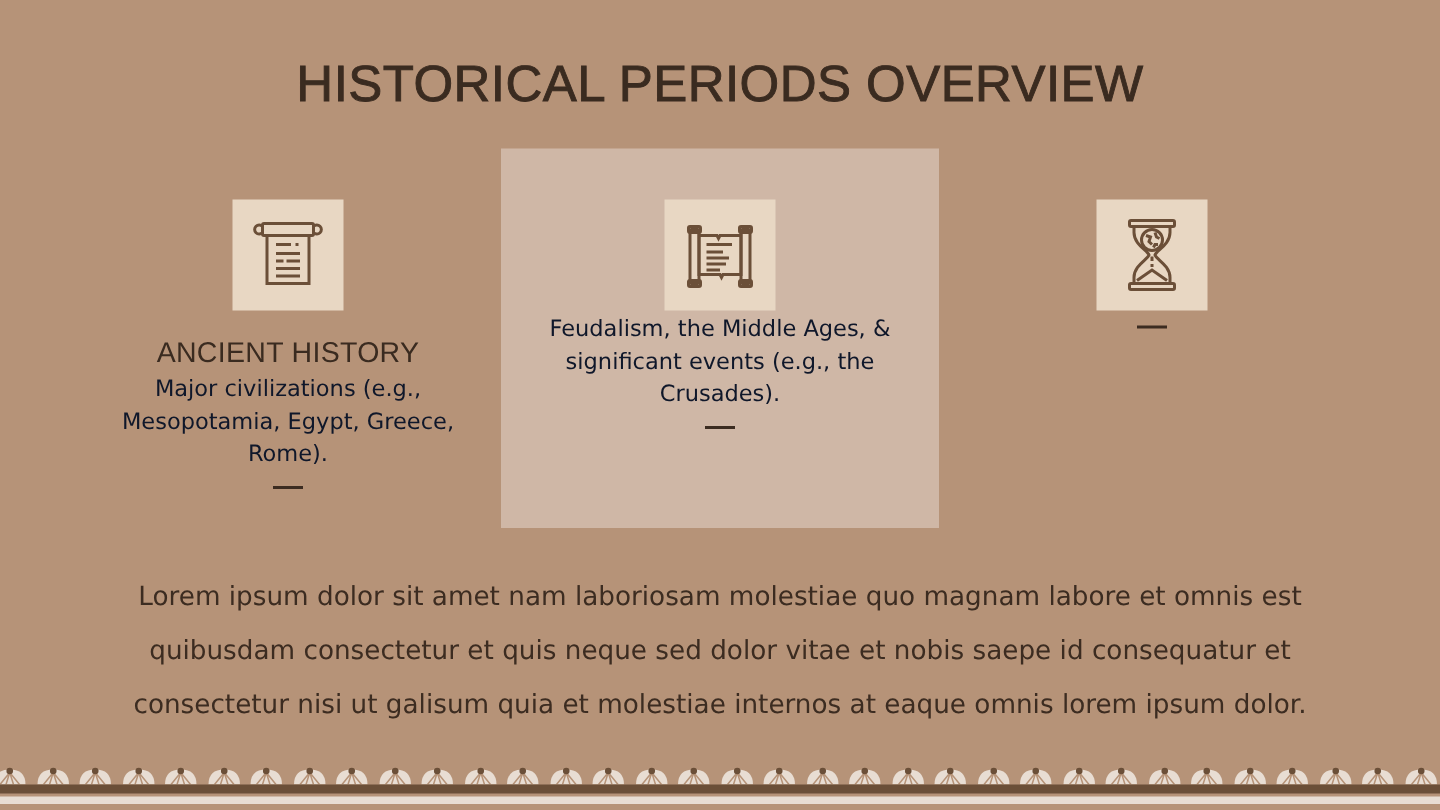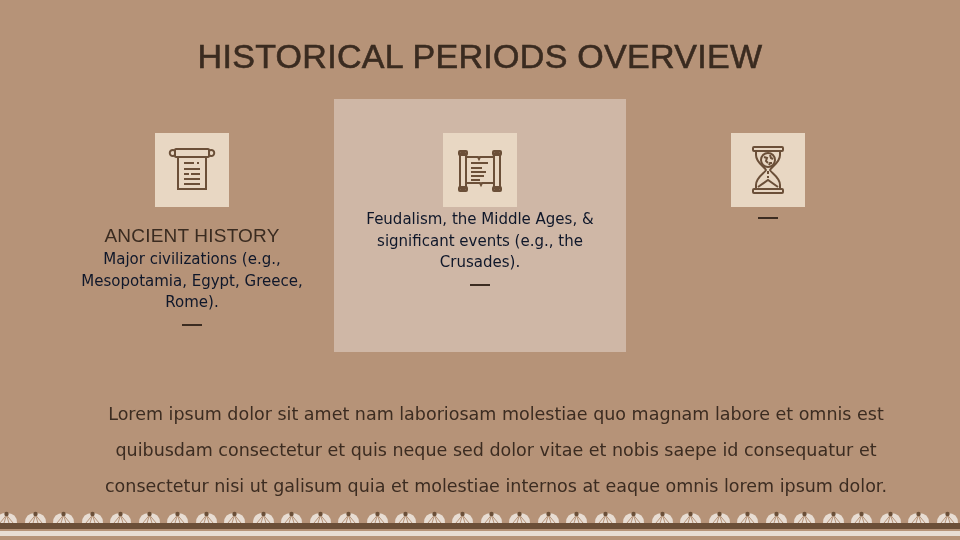--- a/index.html
+++ b/index.html
@@ -76,21 +76,21 @@
       <circle cx="29" cy="19" r="7"></circle>
       <path d="M25 16 l3 1 -1 3 2 2 M31 14 l1 3 2 1 M30 24 l1-2 2 0"></path>
       <path d="M19 46 L29 39 L39 46"></path>
       <line x1="29" y1="30" x2="29" y2="33"></line>
         <line x1="29" y1="35" x2="29" y2="37"></line>
     </svg>
   </div>
   <div class="dash"></div>
 </div>
 
-<p class="para" style="margin:16px;">Lorem ipsum dolor sit amet nam laboriosam molestiae quo magnam labore et omnis est quibusdam consectetur et quis neque sed dolor vitae et nobis saepe id consequatur et consectetur nisi ut galisum quia et molestiae internos at eaque omnis lorem ipsum dolor.</p>
+<p class="para" style="margin:0;">Lorem ipsum dolor sit amet nam laboriosam molestiae quo magnam labore et omnis est quibusdam consectetur et quis neque sed dolor vitae et nobis saepe id consequatur et consectetur nisi ut galisum quia et molestiae internos at eaque omnis lorem ipsum dolor.</p>
 
 <svg class="footer-fans" width="960" height="13" viewBox="0 0 960 13">
   <defs>
     <g id="fan">
       <path d="M0 13 Q0 3 10.5 3 Q21 3 21 13 Z" fill="#e8ddd3"></path>
       <path d="M4 13 L10.5 5 M8 13 L10.5 5 M13 13 L10.5 5 M17 13 L10.5 5" stroke="#b69378" stroke-width="1"></path>
       <circle cx="10.5" cy="4" r="2.2" fill="#6b4f38"></circle>
     </g>
   </defs>
   <g>

